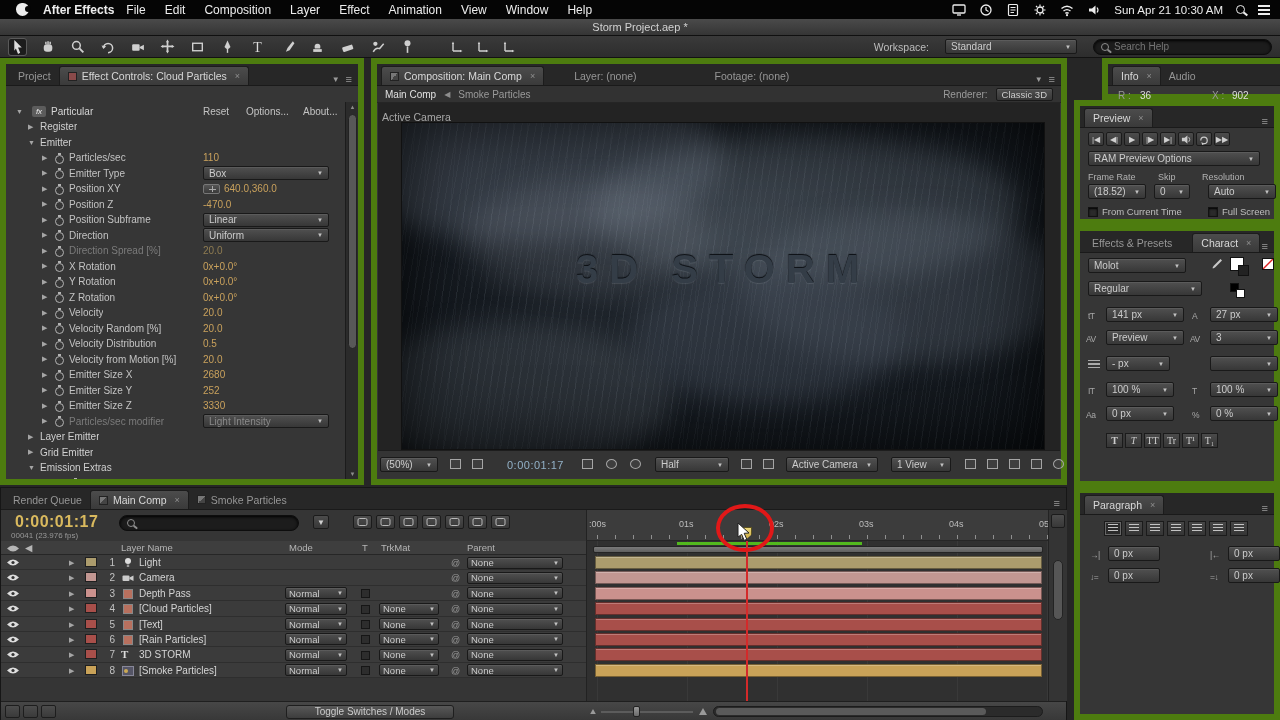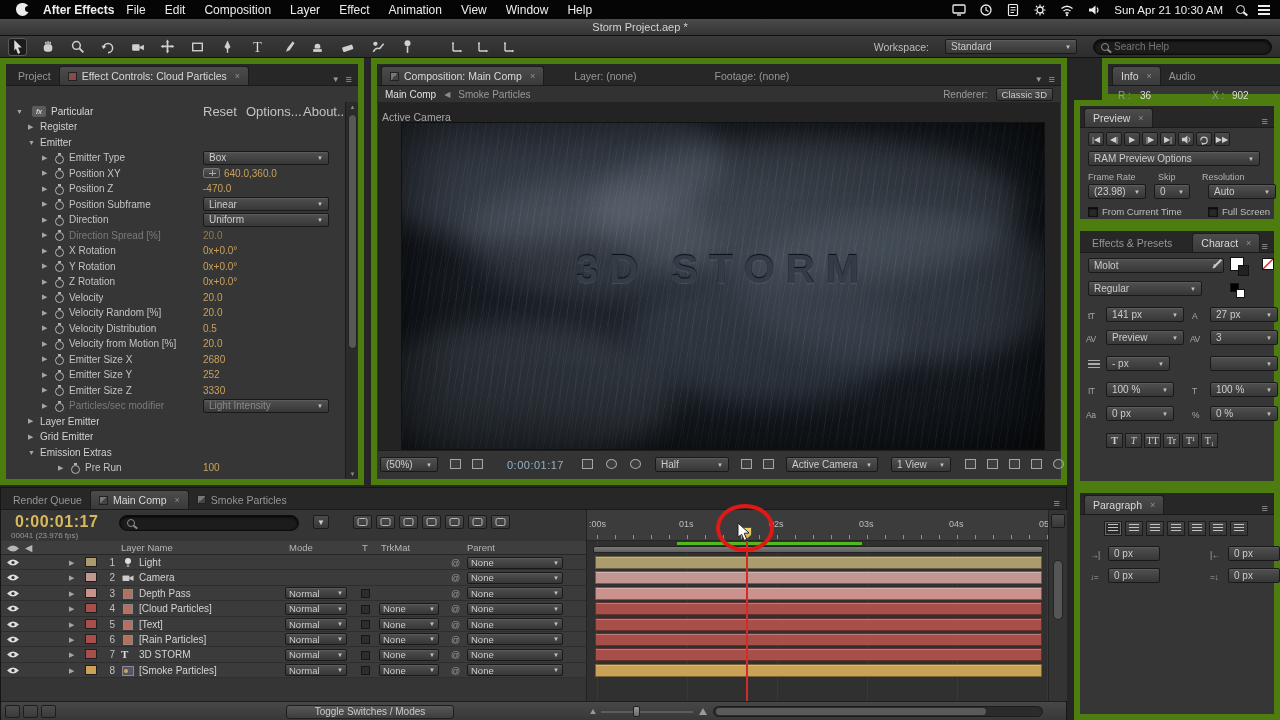--- a/index.html
+++ b/index.html
@@ -50,21 +50,21 @@
 .sicon{width:16px;height:14px;border-radius:2px;display:flex;align-items:center;justify-content:center;flex:none}
 .sicon::before{content:"";width:9px;height:8px;border:1px solid #a5a5a5;background:rgba(255,255,255,.05)}
 .sicon.c::before{border-radius:50%}
 .vscroll{position:absolute;right:0;top:38px;bottom:0;width:13px;background:#2b2b2b;border-left:1px solid #1c1c1c}
 .vscroll .vthumb{position:absolute;left:2px;width:9px;background:#585858;border-radius:5px;border:1px solid #222}
 .varr{position:absolute;left:0;width:13px;text-align:center;font-size:6px;color:#8c8c8c}
 
 #fx-head{position:absolute;left:0;top:39px;right:13px;height:16px;display:flex;align-items:center;font-size:10px;color:#cacaca;padding-left:10px}
 #fx-head .fxname{font-weight:normal;color:#d6d6d6;margin-left:1px}
 .fxbadge{width:14px;height:11px;background:#5c5c5c;border-radius:2px;color:#eee;font-size:8px;font-style:italic;display:flex;align-items:center;justify-content:center;margin:0 4px;flex:none}
-.lnk{color:#c3c3c3;font-size:13px;position:absolute}
+.lnk{color:#c3c3c3;font-size:10px;position:absolute}
 #fx-rows{position:absolute;left:0;top:55px;right:13px;bottom:0;overflow:hidden;font-size:10px}
 .ec-row{height:15.5px;display:flex;align-items:center;position:relative;color:#c3c3c3}
 .ec-row.g{padding-left:22px}
 .ec-row.p{padding-left:36px}
 .ec-row.p3{padding-left:52px}
 .tri{width:12px;font-size:7px;color:#a5a5a5;flex:none;text-align:left}
 .sw{width:11px;height:11px;position:relative;flex:none;margin-right:4px}
 .sw::before{content:"";position:absolute;left:1px;top:2.5px;width:7px;height:7px;border:1px solid #b3b3b3;border-radius:50%}
 .sw::after{content:"";position:absolute;left:4px;top:.5px;width:2.5px;height:2px;background:#b3b3b3}
 .ec-label{white-space:nowrap;overflow:hidden}
@@ -358,20 +358,28 @@
         <span class="tri">▶</span>
         <span class="ec-label grp-label">Register</span>
       </div>
       <div class="ec-row g">
         <span class="tri">▼</span>
         <span class="ec-label grp-label">Emitter</span>
       </div>
       <div class="ec-row p">
         <span class="tri">▶</span>
         <span class="sw"></span>
+        <span class="ec-label">Particles/sec</span>
+        <span class="ec-abs">
+          <span class="val">110</span>
+        </span>
+      </div>
+      <div class="ec-row p">
+        <span class="tri">▶</span>
+        <span class="sw"></span>
         <span class="ec-label">Emitter Type</span>
         <span class="ec-abs">
           <span class="dd ec-dd">
             <span>Box</span>
             <span class="a">▼</span>
           </span>
         </span>
       </div>
       <div class="ec-row p">
         <span class="tri">▶</span>
@@ -665,21 +673,21 @@
       <span class="trbtn">▶▶</span>
     </div>
   <span class="dd abs" style="left:8px;top:45px;width:172px">
       <span>RAM Preview Options</span>
       <span class="a">▼</span>
     </span>
   <span class="plabel" style="left:8px;top:66px">Frame Rate</span>
   <span class="plabel" style="left:78px;top:66px">Skip</span>
   <span class="plabel" style="left:122px;top:66px">Resolution</span>
   <span class="dd abs" style="left:8px;top:78px;width:58px">
-      <span>(23.98)</span>
+      <span>(18.52)</span>
       <span class="a">▼</span>
     </span>
   <span class="dd abs" style="left:74px;top:78px;width:36px">
       <span>0</span>
       <span class="a">▼</span>
     </span>
   <span class="dd abs" style="left:128px;top:78px;width:68px">
       <span>Auto</span>
       <span class="a">▼</span>
     </span>
@@ -699,21 +707,21 @@
         <span>Effects &amp; Presets</span>
       </div>
     <div class="ptab on" style="margin-left:12px">
         <span>Charact</span>
         <span class="x">×</span>
       </div>
     <div class="pmenu">
         <span class="hamb">≡</span>
       </div>
   </div>
-  <span class="dd abs" style="left:8px;top:27px;width:136px">
+  <span class="dd abs" style="left:8px;top:27px;width:98px">
       <span>Molot</span>
       <span class="a">▼</span>
     </span>
   <svg class="abs" style="left:130px;top:27px" width="13" height="14" viewBox="0 0 13 14">
       <path d="M10.5 1 L12 2.5 L5 9.5 L3 10.5 L2.5 10 L3.5 8 Z" fill="#c9c9c9"></path>
     </svg>
   <span class="swatch" style="left:150px;top:26px;width:14px;height:14px;background:#fff"></span>
   <span class="swatch" style="left:158px;top:34px;width:11px;height:11px;background:#222"></span>
   <span class="swatch" style="left:182px;top:27px;width:12px;height:12px;background:linear-gradient(135deg,#fff 44%,#d22 46%,#d22 54%,#fff 56%)"></span>
   <span class="dd abs" style="left:8px;top:50px;width:114px">

